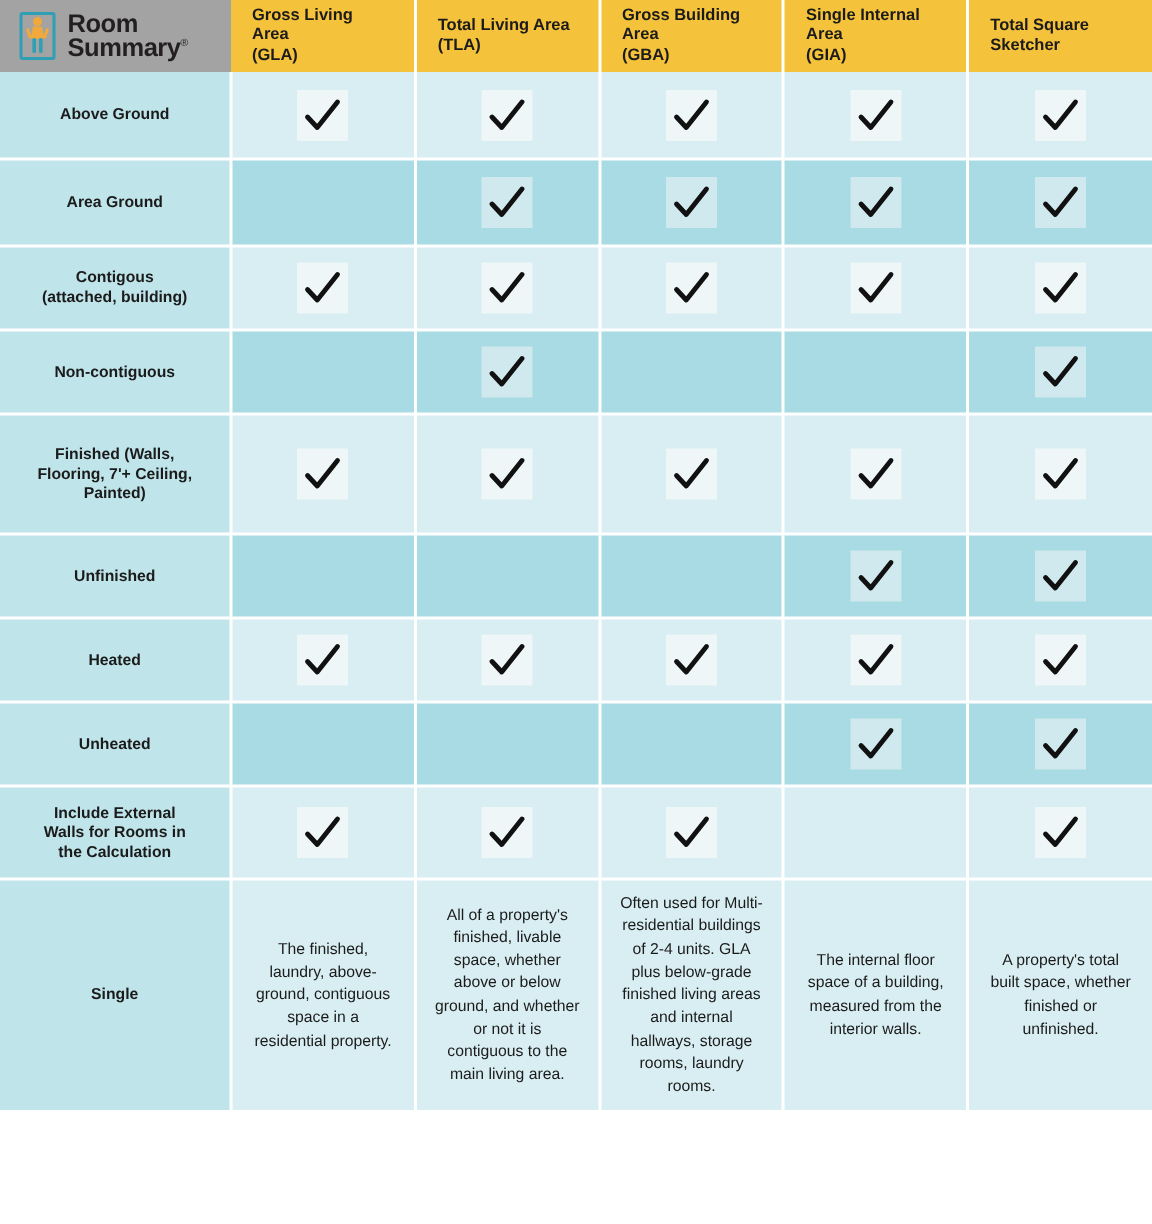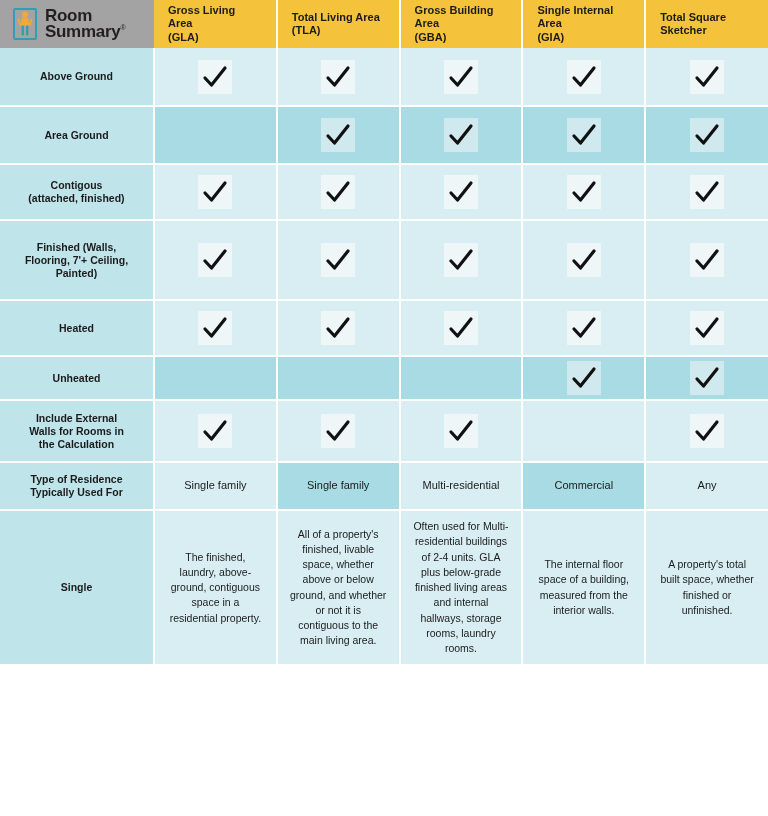--- a/index.html
+++ b/index.html
@@ -270,58 +270,78 @@
           <span class="tickbox on-dark">
               <svg class="tick" viewBox="0 0 26 26">
                 <path d="M3 14 L9.5 21 L23 4" fill="none" stroke="#111" stroke-width="3.2" stroke-linecap="round" stroke-linejoin="round"></path>
               </svg>
             </span>
         </td>
       </tr>
 
       <tr style="height:56px">
         <td class="row-label" style="white-space:pre-line">Contigous
-(attached, finished)</td>
-        <td class="cell light">
-          <span class="tickbox">
-              <svg class="tick" viewBox="0 0 26 26">
-                <path d="M3 14 L9.5 21 L23 4" fill="none" stroke="#111" stroke-width="3.2" stroke-linecap="round" stroke-linejoin="round"></path>
-              </svg>
-            </span>
-        </td>
-        <td class="cell light">
-          <span class="tickbox">
-              <svg class="tick" viewBox="0 0 26 26">
-                <path d="M3 14 L9.5 21 L23 4" fill="none" stroke="#111" stroke-width="3.2" stroke-linecap="round" stroke-linejoin="round"></path>
-              </svg>
-            </span>
-        </td>
-        <td class="cell light">
-          <span class="tickbox">
-              <svg class="tick" viewBox="0 0 26 26">
-                <path d="M3 14 L9.5 21 L23 4" fill="none" stroke="#111" stroke-width="3.2" stroke-linecap="round" stroke-linejoin="round"></path>
-              </svg>
-            </span>
-        </td>
-        <td class="cell light">
-          <span class="tickbox">
-              <svg class="tick" viewBox="0 0 26 26">
-                <path d="M3 14 L9.5 21 L23 4" fill="none" stroke="#111" stroke-width="3.2" stroke-linecap="round" stroke-linejoin="round"></path>
-              </svg>
-            </span>
-        </td>
-        <td class="cell light">
-          <span class="tickbox">
-              <svg class="tick" viewBox="0 0 26 26">
-                <path d="M3 14 L9.5 21 L23 4" fill="none" stroke="#111" stroke-width="3.2" stroke-linecap="round" stroke-linejoin="round"></path>
-              </svg>
-            </span>
-        </td>
-      </tr>
-
+(attached, building)</td>
+        <td class="cell light">
+          <span class="tickbox">
+              <svg class="tick" viewBox="0 0 26 26">
+                <path d="M3 14 L9.5 21 L23 4" fill="none" stroke="#111" stroke-width="3.2" stroke-linecap="round" stroke-linejoin="round"></path>
+              </svg>
+            </span>
+        </td>
+        <td class="cell light">
+          <span class="tickbox">
+              <svg class="tick" viewBox="0 0 26 26">
+                <path d="M3 14 L9.5 21 L23 4" fill="none" stroke="#111" stroke-width="3.2" stroke-linecap="round" stroke-linejoin="round"></path>
+              </svg>
+            </span>
+        </td>
+        <td class="cell light">
+          <span class="tickbox">
+              <svg class="tick" viewBox="0 0 26 26">
+                <path d="M3 14 L9.5 21 L23 4" fill="none" stroke="#111" stroke-width="3.2" stroke-linecap="round" stroke-linejoin="round"></path>
+              </svg>
+            </span>
+        </td>
+        <td class="cell light">
+          <span class="tickbox">
+              <svg class="tick" viewBox="0 0 26 26">
+                <path d="M3 14 L9.5 21 L23 4" fill="none" stroke="#111" stroke-width="3.2" stroke-linecap="round" stroke-linejoin="round"></path>
+              </svg>
+            </span>
+        </td>
+        <td class="cell light">
+          <span class="tickbox">
+              <svg class="tick" viewBox="0 0 26 26">
+                <path d="M3 14 L9.5 21 L23 4" fill="none" stroke="#111" stroke-width="3.2" stroke-linecap="round" stroke-linejoin="round"></path>
+              </svg>
+            </span>
+        </td>
+      </tr>
+
+      <tr style="height:56px">
+        <td class="row-label">Non-contiguous</td>
+        <td class="cell dark"><span class="empty"></span></td>
+        <td class="cell dark">
+          <span class="tickbox on-dark">
+              <svg class="tick" viewBox="0 0 26 26">
+                <path d="M3 14 L9.5 21 L23 4" fill="none" stroke="#111" stroke-width="3.2" stroke-linecap="round" stroke-linejoin="round"></path>
+              </svg>
+            </span>
+        </td>
+        <td class="cell dark"><span class="empty"></span></td>
+        <td class="cell dark"><span class="empty"></span></td>
+        <td class="cell dark">
+          <span class="tickbox on-dark">
+              <svg class="tick" viewBox="0 0 26 26">
+                <path d="M3 14 L9.5 21 L23 4" fill="none" stroke="#111" stroke-width="3.2" stroke-linecap="round" stroke-linejoin="round"></path>
+              </svg>
+            </span>
+        </td>
+      </tr>
 
       <tr style="height:80px">
         <td class="row-label" style="white-space:pre-line">Finished (Walls,
 Flooring, 7'+ Ceiling,
 Painted)</td>
         <td class="cell light">
           <span class="tickbox">
               <svg class="tick" viewBox="0 0 26 26">
                 <path d="M3 14 L9.5 21 L23 4" fill="none" stroke="#111" stroke-width="3.2" stroke-linecap="round" stroke-linejoin="round"></path>
               </svg>
@@ -350,20 +370,40 @@
         </td>
         <td class="cell light">
           <span class="tickbox">
               <svg class="tick" viewBox="0 0 26 26">
                 <path d="M3 14 L9.5 21 L23 4" fill="none" stroke="#111" stroke-width="3.2" stroke-linecap="round" stroke-linejoin="round"></path>
               </svg>
             </span>
         </td>
       </tr>
 
+      <tr style="height:56px">
+        <td class="row-label">Unfinished</td>
+        <td class="cell dark"><span class="empty"></span></td>
+        <td class="cell dark"><span class="empty"></span></td>
+        <td class="cell dark"><span class="empty"></span></td>
+        <td class="cell dark">
+          <span class="tickbox on-dark">
+              <svg class="tick" viewBox="0 0 26 26">
+                <path d="M3 14 L9.5 21 L23 4" fill="none" stroke="#111" stroke-width="3.2" stroke-linecap="round" stroke-linejoin="round"></path>
+              </svg>
+            </span>
+        </td>
+        <td class="cell dark">
+          <span class="tickbox on-dark">
+              <svg class="tick" viewBox="0 0 26 26">
+                <path d="M3 14 L9.5 21 L23 4" fill="none" stroke="#111" stroke-width="3.2" stroke-linecap="round" stroke-linejoin="round"></path>
+              </svg>
+            </span>
+        </td>
+      </tr>
 
       <tr style="height:56px">
         <td class="row-label">Heated</td>
         <td class="cell light">
           <span class="tickbox">
               <svg class="tick" viewBox="0 0 26 26">
                 <path d="M3 14 L9.5 21 L23 4" fill="none" stroke="#111" stroke-width="3.2" stroke-linecap="round" stroke-linejoin="round"></path>
               </svg>
             </span>
         </td>
@@ -390,21 +430,21 @@
         </td>
         <td class="cell light">
           <span class="tickbox">
               <svg class="tick" viewBox="0 0 26 26">
                 <path d="M3 14 L9.5 21 L23 4" fill="none" stroke="#111" stroke-width="3.2" stroke-linecap="round" stroke-linejoin="round"></path>
               </svg>
             </span>
         </td>
       </tr>
 
-      <tr style="height:44px">
+      <tr style="height:56px">
         <td class="row-label">Unheated</td>
         <td class="cell dark"><span class="empty"></span></td>
         <td class="cell dark"><span class="empty"></span></td>
         <td class="cell dark"><span class="empty"></span></td>
         <td class="cell dark">
           <span class="tickbox on-dark">
               <svg class="tick" viewBox="0 0 26 26">
                 <path d="M3 14 L9.5 21 L23 4" fill="none" stroke="#111" stroke-width="3.2" stroke-linecap="round" stroke-linejoin="round"></path>
               </svg>
             </span>
@@ -446,29 +486,20 @@
         <td class="cell light"><span class="empty"></span></td>
         <td class="cell light">
           <span class="tickbox">
               <svg class="tick" viewBox="0 0 26 26">
                 <path d="M3 14 L9.5 21 L23 4" fill="none" stroke="#111" stroke-width="3.2" stroke-linecap="round" stroke-linejoin="round"></path>
               </svg>
             </span>
         </td>
       </tr>
 
-      <tr class="type-row" style="height:48px">
-        <td class="row-label" style="white-space:pre-line">Type of Residence
-Typically Used For</td>
-        <td class="cell light text-cell">Single family</td>
-        <td class="cell dark text-cell">Single family</td>
-        <td class="cell light text-cell">Multi-residential</td>
-        <td class="cell dark text-cell">Commercial</td>
-        <td class="cell light text-cell">Any</td>
-      </tr>
 
       <tr class="summary-row">
         <td class="row-label">Single</td>
         <td class="cell light summary-cell">The finished, laundry, above-ground, contiguous space in a residential property.</td>
         <td class="cell light summary-cell">All of a property's finished, livable space, whether above or below ground, and whether or not it is contiguous to the main living area.</td>
         <td class="cell light summary-cell">Often used for Multi-residential buildings of 2-4 units. GLA plus below-grade finished living areas and internal hallways, storage rooms, laundry rooms.</td>
         <td class="cell light summary-cell">The internal floor space of a building, measured from the interior walls.</td>
         <td class="cell light summary-cell">A property's total built space, whether finished or unfinished.</td>
       </tr>
     </tbody>

